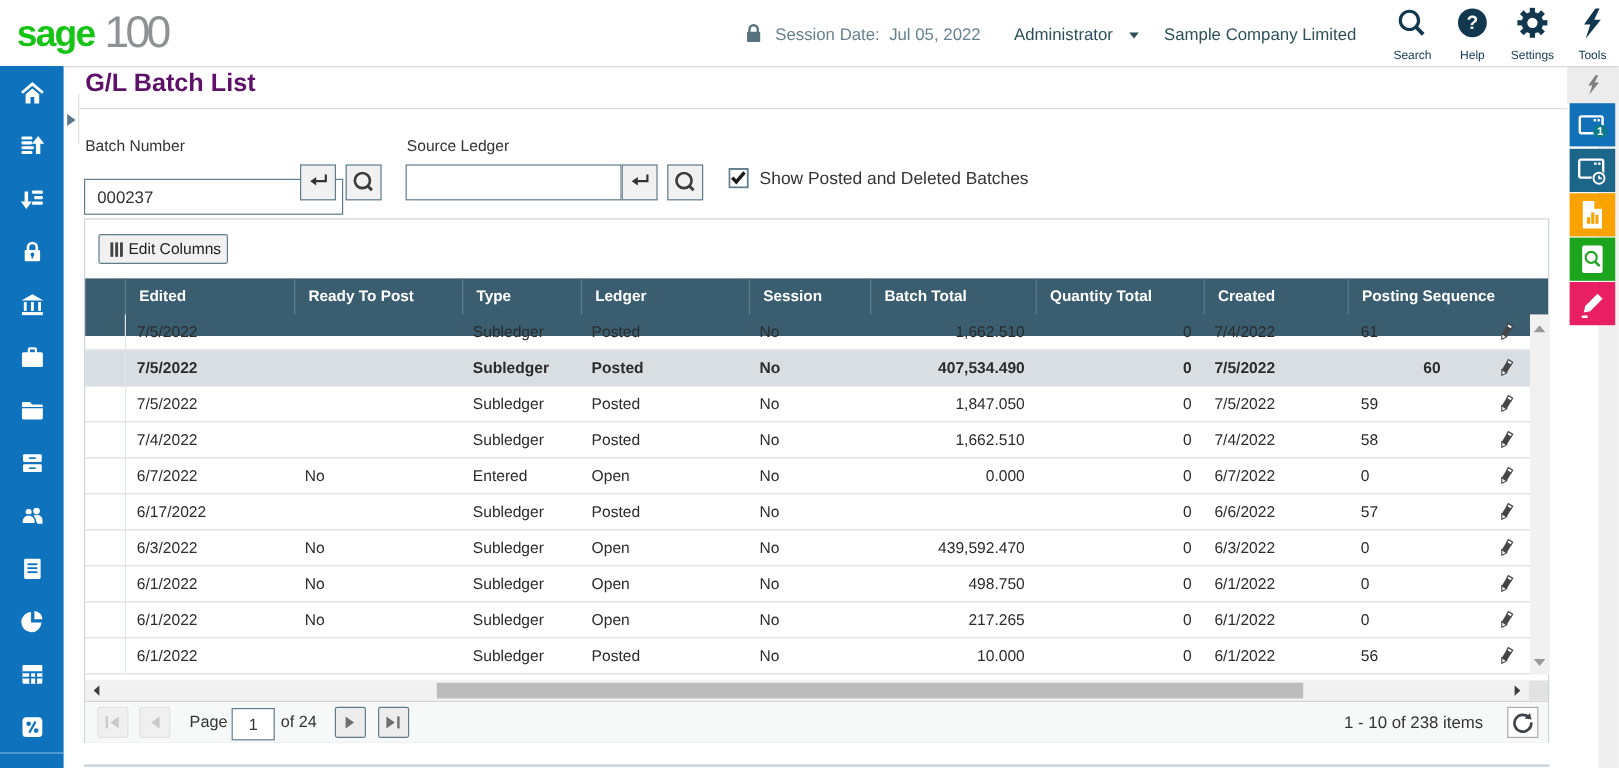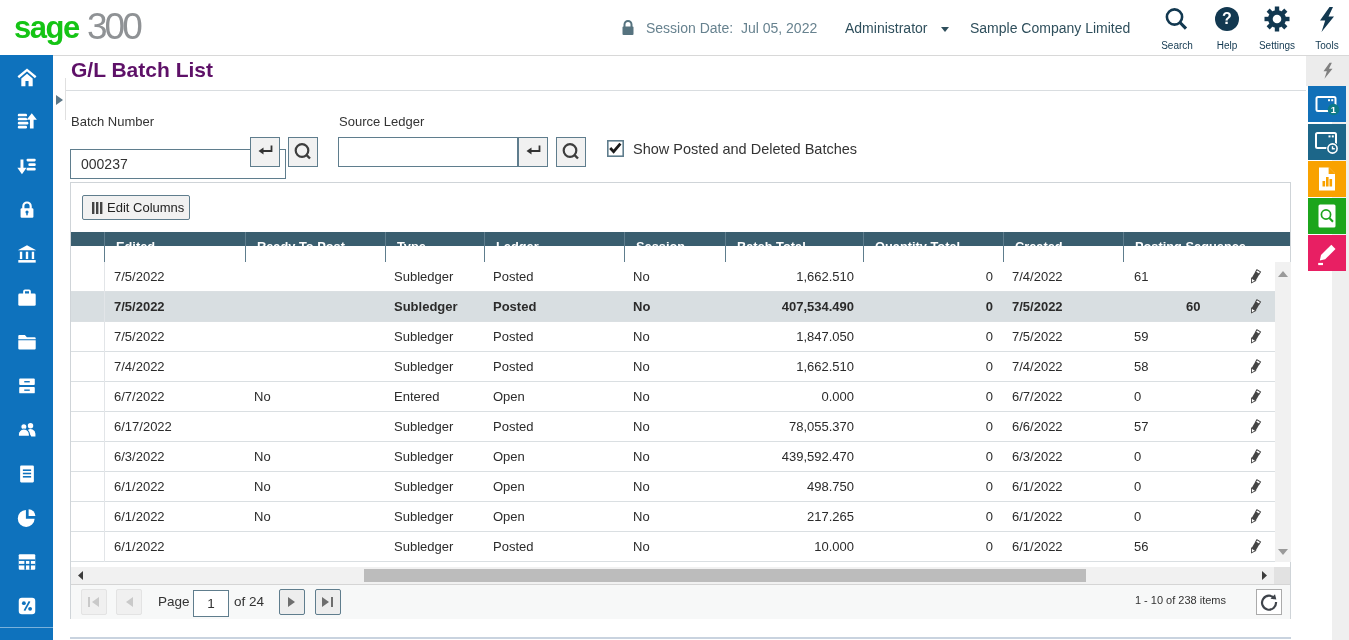--- a/index.html
+++ b/index.html
@@ -46,21 +46,21 @@
 #chk { position:absolute; left:607px; top:140px; }
 #chklbl { position:absolute; left:633px; top:141px; font-size:14.5px; color:#333; }
 
 
 #tablebox { position:absolute; left:70px; top:182px; width:1221px; height:437px;
   border:1px solid #cfd4d8; background:#fff; }
 #editcols { position:absolute; left:11px; top:12px; height:25px; border:1px solid #5f7d8d;
   background:#f1f1f1; border-radius:2px; font-size:13px; color:#222; line-height:23px;
   display:inline-block; padding:0 5px 0 24px; }
 #editcols .bars { position:absolute; left:8px; top:5px; }
-#thead { position:absolute; left:0px; top:49px; width:1219px; height:14px; background:#3a5e6f; }
+#thead { position:absolute; left:0px; top:49px; width:1219px; height:48px; background:#3a5e6f; }
 .th { position:absolute; top:0; height:30px; color:#fff; font-weight:bold; font-size:12.8px;
   line-height:30px; border-left:1px solid #5e7d8d; padding-left:11px; }
 .th:first-child { border-left:none; }
 #tbody { position:absolute; left:0; top:79px; width:1204px; height:300px; }
 .row { position:absolute; left:0; width:1204px; height:30px; border-bottom:1px solid #dadfe2;
   font-size:13px; color:#2b2b2b; }
 .row.sel { background:#d8dee1; font-weight:bold; }
 .cell { position:absolute; top:0; height:29px; line-height:29px; white-space:nowrap; }
 .num { text-align:right; }
 .pencil { position:absolute; left:1177px; top:7px; }
@@ -89,21 +89,21 @@
 .dock { position:absolute; left:1308px; width:38px; height:36px; }
 #footline { position:absolute; left:70px; top:637px; width:1221px; height:2px; background:#c9d3df; }
 </style>
 </head>
 <body>
 <div id="page">
 
   <div id="topbar">
     <div id="logo">
         <span class="sage">sage</span>
-        <span class="n300">300</span>
+        <span class="n300">100</span>
       </div>
     <svg class="abs" style="left:620px;top:19px" width="16" height="17" viewBox="0 0 16 17">
       <path d="M4.5 8 V5.5 a3.5 3.5 0 0 1 7 0 V8" fill="none" stroke="#56737f" stroke-width="2"></path>
       <rect x="2.5" y="7.5" width="11" height="8.5" rx="1" fill="#56737f"></rect>
     </svg>
     <div id="topline"></div>
     <div id="sess">Session Date:&nbsp; Jul 05, 2022</div>
     <div id="adm">Administrator <span class="caret"></span></div>
     <div id="comp">Sample Company Limited</div>
 
@@ -381,21 +381,20 @@
               <path d="M4.6 10.8 h4.8 L7 14.8 Z" fill="#fff" stroke="#454545" stroke-width="0.9"></path>
             </g>
           </svg>
         </div>
         <div class="row" style="top: 150px;">
           <div class="cell" style="left:43px;width:125px">6/17/2022</div>
           <div class="cell" style="left:183px;width:125px"></div>
           <div class="cell" style="left:323px;width:85px">Subledger</div>
           <div class="cell" style="left:422px;width:125px">Posted</div>
           <div class="cell" style="left:562px;width:85px">No</div>
-          <div class="cell num" style="left:654px;width:129px">78,055.370</div>
           <div class="cell num" style="left:792px;width:130px">0</div>
           <div class="cell" style="left:941px;width:105px">6/6/2022</div>
           <div class="cell" style="left:1063px;width:100px">57</div>
           <svg class="pencil" width="14" height="16" viewBox="0 0 14 16">
             <g transform="rotate(31 7 8)">
               <rect x="4.9" y="0.8" width="4.2" height="2.6" fill="#fff" stroke="#454545" stroke-width="1"></rect>
               <rect x="4.6" y="3.4" width="4.8" height="7.4" fill="#454545"></rect>
               <path d="M4.6 10.8 h4.8 L7 14.8 Z" fill="#fff" stroke="#454545" stroke-width="0.9"></path>
             </g>
           </svg>
@@ -514,21 +513,21 @@
         <svg width="12" height="12" viewBox="0 0 12 12" style="margin:6px 0 0 6px">
           <path d="M2 1 L9 6 L2 11 Z" fill="#6e6e6e"></path>
         </svg>
       </div>
       <div class="pbtn en" style="left:244px">
         <svg width="14" height="12" viewBox="0 0 14 12" style="margin:6px 0 0 5px">
           <path d="M1 1 L8 6 L1 11 Z" fill="#6e6e6e"></path>
             <rect x="10" y="1" width="2" height="10" fill="#6e6e6e"></rect>
         </svg>
       </div>
-      <div style="position:absolute; right:64px; top:9px; font-size:11px">1 - 10 of 238 items</div>
+      <div style="position:absolute; right:54px; top:9px; font-size:14px">1 - 10 of 238 items</div>
       <div id="refresh">
         <svg width="18" height="18" viewBox="0 0 18 18" style="margin:3px 0 0 3px">
           <path d="M14.7 5.6 A7 7 0 1 0 16 9" fill="none" stroke="#3f444b" stroke-width="2.2"></path>
           <path d="M10.5 5.8 L16.3 6.6 L15 1.2 Z" fill="#3f444b"></path>
         </svg>
       </div>
     </div>
   </div>
 
   <div id="railscroll"></div>

